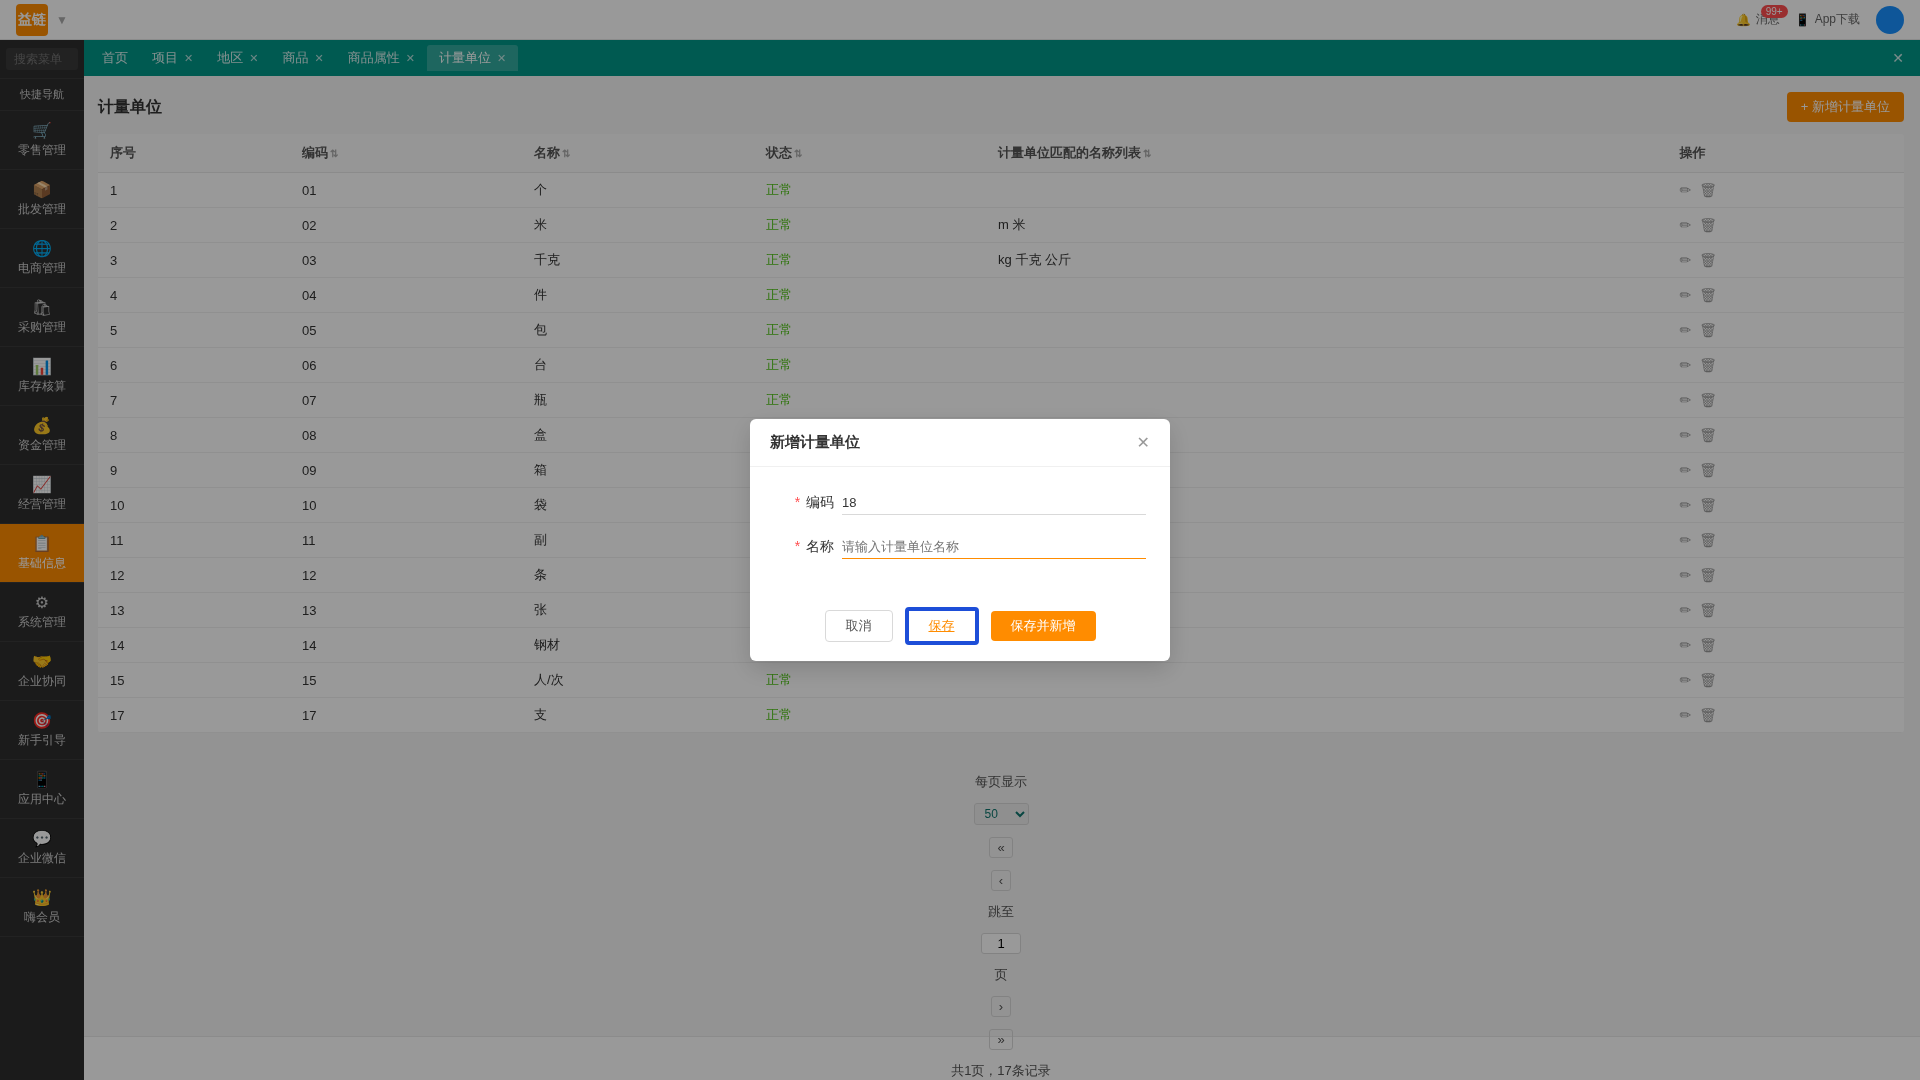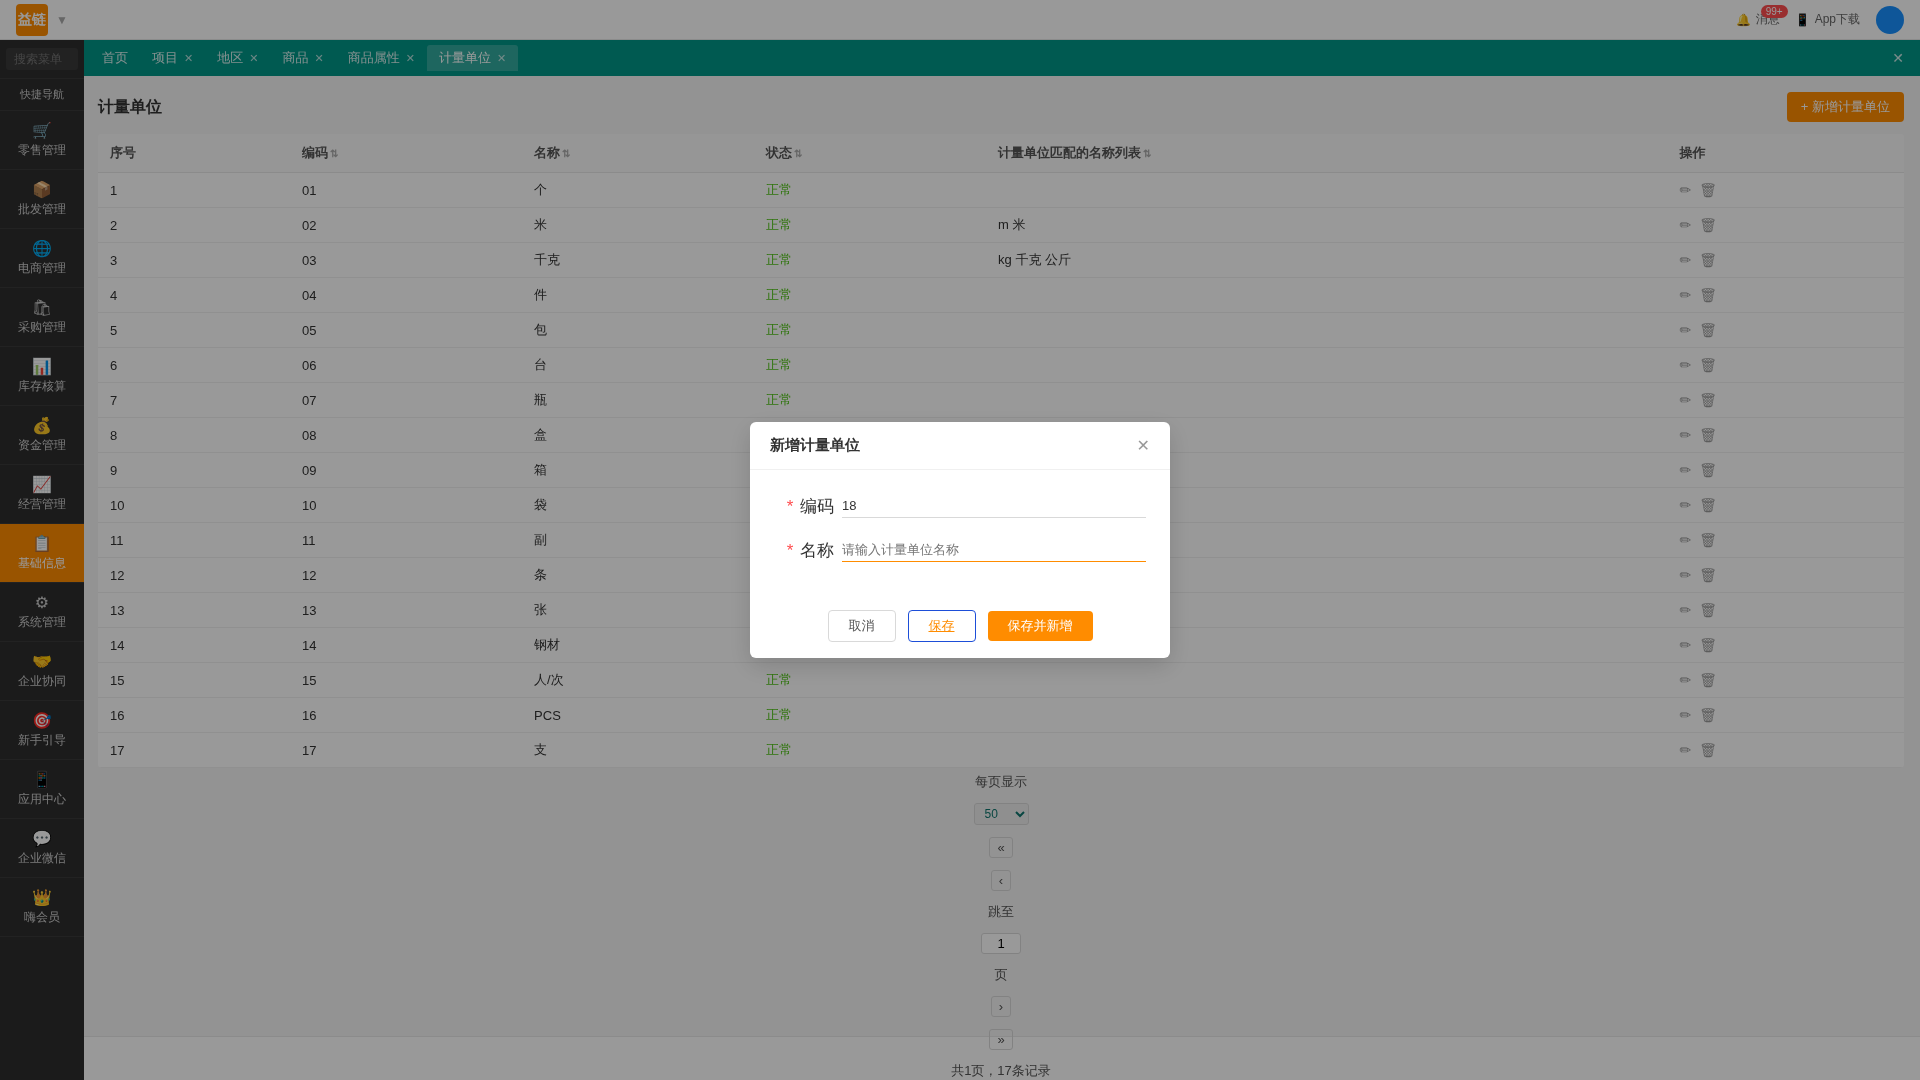--- a/index.html
+++ b/index.html
@@ -186,21 +186,21 @@
     }
     .modal-title { font-size: 15px; font-weight: 600; color: #333; }
     .modal-close { color: #999; cursor: pointer; font-size: 16px; }
     .modal-body { padding: 24px 24px 16px; }
     .form-row {
       display: flex;
       align-items: center;
       margin-bottom: 20px;
       gap: 8px;
     }
-    .form-label { width: 60px; text-align: right; font-size: 17px; color: #333; flex-shrink: 0; }
+    .form-label { width: 60px; text-align: right; font-size: 14px; color: #333; flex-shrink: 0; }
     .form-label .required { color: #ff4d4f; margin-right: 2px; }
     .form-input {
       flex: 1;
       border: none;
       border-bottom: 1px solid #d9d9d9;
       padding: 4px 0;
       font-size: 13px;
       outline: none;
       color: #333;
     }
@@ -215,21 +215,21 @@
     .btn-cancel {
       border: 1px solid #d9d9d9;
       background: #fff;
       color: #555;
       padding: 6px 20px;
       border-radius: 4px;
       cursor: pointer;
       font-size: 13px;
     }
     .btn-save {
-      border: 1px solid #1d4ed8;
+      border: 4px solid #1d4ed8;
       background: #fff;
       color: #ff8c00;
       padding: 6px 20px;
       border-radius: 4px;
       cursor: pointer;
       font-size: 13px;
       text-decoration: underline;
     }
     .btn-save-new {
       border: none;
@@ -590,33 +590,20 @@
     <td class="status-normal">正常</td>
     <td></td>
     <td>
       <div class="action-btns">
         <span class="action-btn">✏</span>
         <span class="action-btn">🗑</span>
       </div>
     </td>
   </tr>
           <tr>
-    <td>16</td>
-    <td>16</td>
-    <td>PCS</td>
-    <td class="status-normal">正常</td>
-    <td></td>
-    <td>
-      <div class="action-btns">
-        <span class="action-btn">✏</span>
-        <span class="action-btn">🗑</span>
-      </div>
-    </td>
-  </tr>
-          <tr>
     <td>17</td>
     <td>17</td>
     <td>支</td>
     <td class="status-normal">正常</td>
     <td></td>
     <td>
       <div class="action-btns">
         <span class="action-btn">✏</span>
         <span class="action-btn">🗑</span>
       </div>

